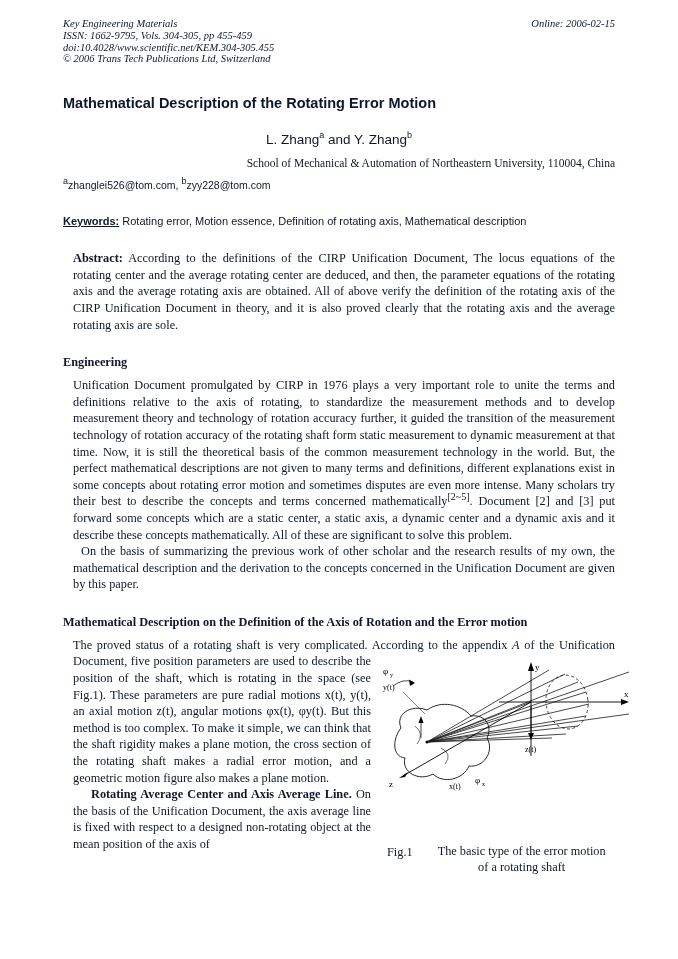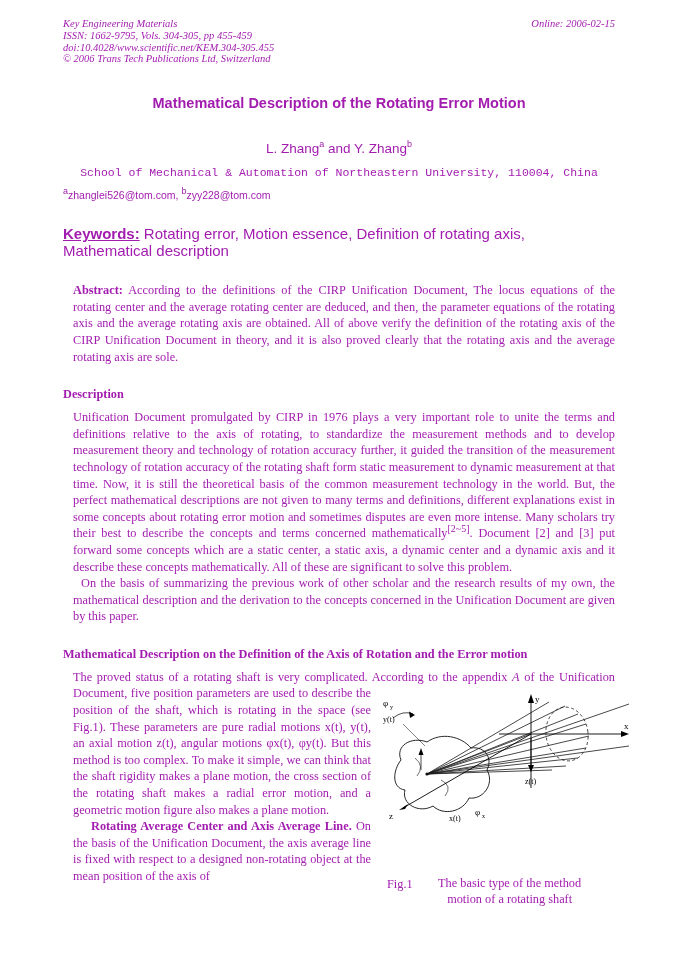--- a/index.html
+++ b/index.html
@@ -1,64 +1,64 @@
 <!DOCTYPE html>
 <html><head>
 <meta charset="utf-8">
 <style>
   html,body { margin:0; padding:0; background:#e8e8e8; }
   .page {
     position:relative; width:678px; height:959px; margin:0 auto;
     background:#ffffff; box-sizing:border-box;
     padding:18px 63px 0 63px;
-    font-family:"Liberation Serif", serif; color:#a21caf;
+    font-family:"Liberation Serif", serif; color:#0f172a;
     overflow:hidden;
   }
   
   .hdr { display:flex; justify-content:space-between; align-items:flex-start; }
   .hdr-left div, .hdr-right {
     font-style:italic; font-size:10.5px; line-height:11.8px;
     font-family:"Liberation Serif", serif;
   }
   
   .title {
-    margin-top:30px; text-align:center;
+    margin-top:30px; text-align:left;
     font-family:"Liberation Sans", sans-serif; font-weight:700; font-size:14.5px;
   }
   .authors {
-    margin-top:28px; text-align:center;
+    margin-top:19px; text-align:center;
     font-family:"Liberation Sans", sans-serif; font-size:13.5px;
   }
   .authors sup, .emails sup { font-size:9px; }
   .affiliation {
-    margin-top:10px; text-align:center;
-    font-family:Liberation Mono, monospace; font-size:11.5px;
+    margin-top:10px; text-align:right;
+    font-family:Liberation Serif, serif; font-size:11.5px;
   }
   .emails {
     margin-top:7px; text-align:left;
     font-family:"Liberation Sans", sans-serif; font-size:10.5px;
   }
   .keywords {
     margin-top:25px;
-    font-family:"Liberation Sans", sans-serif; font-size:15px;
+    font-family:"Liberation Sans", sans-serif; font-size:11px;
   }
   .kw-label { font-weight:700; text-decoration:underline; }
   
   .body-text { font-size:12.3px; line-height:16.6px; text-align:justify;margin-left:10px; }
   .abstract { margin-top:23px; }
   .ab-label { font-weight:700; }
   .sec-heading { margin-top:22px; font-weight:700; font-size:12.3px; }
   .para { margin-top:7px; }
   .p-indent { text-indent:8px; }
   .sup { font-size:10px; vertical-align:super; line-height:0; }
   .it { font-style:italic; }
   
   .figure-float { float:right; width:258px; margin:3px -24px 2px 10px; }
   .figure-float svg { display:block; }
-  .fig-caption { display:flex; gap:8px; margin-top:16px; font-size:12.3px; padding-left:6px; text-align:left; }
+  .fig-caption { display:flex; gap:20px; margin-top:16px; font-size:12.3px; padding-left:6px; text-align:left; }
   .cap-text { width:178px; text-align:center; line-height:15.5px; }
   .p2 { text-indent:18px; }
   svg text { font-family:"Liberation Serif", serif; fill:#000; }
 </style>
 </head>
 <body>
 
 <div class="page">
 
   <div class="hdr">
@@ -84,21 +84,21 @@
   </div>
 
   <div class="keywords">
     <span class="kw-label">Keywords:</span><span> Rotating error, Motion essence, Definition of rotating axis, Mathematical description</span>
   </div>
 
   <div class="abstract body-text">
     <span class="ab-label">Abstract:</span><span> According to the definitions of the CIRP Unification Document, The locus equations of the rotating center and the average rotating center are deduced, and then, the parameter equations of the rotating axis and the average rotating axis are obtained. All of above verify the definition of the rotating axis of the CIRP Unification Document in theory, and it is also proved clearly that the rotating axis and the average rotating axis are sole.</span>
   </div>
 
-  <div class="sec-heading">Description</div>
+  <div class="sec-heading">Engineering</div>
 
   <div class="para body-text">
     <span>Unification Document promulgated by CIRP in 1976 plays a very important role to unite the terms and definitions relative to the axis of rotating, to standardize the measurement methods and to develop measurement theory and technology of rotation accuracy further, it guided the transition of the measurement technology of rotation accuracy of the rotating shaft form static measurement to dynamic measurement at that time. Now, it is still the theoretical basis of the common measurement technology in the world. But, the perfect mathematical descriptions are not given to many terms and definitions, different explanations exist in some concepts about rotating error motion and sometimes disputes are even more intense. Many scholars try their best to describe the concepts and terms concerned mathematically</span><span class="sup">[2~5]</span><span>. Document [2] and [3] put forward some concepts which are a static center, a static axis, a dynamic center and a dynamic axis and it describe these concepts mathematically. All of these are significant to solve this problem.</span>
   </div>
 
   <div class="body-text p-indent">On the basis of summarizing the previous work of other scholar and the research results of my own, the mathematical description and the derivation to the concepts concerned in the Unification Document are given by this paper.</div>
 
   <div class="sec-heading">Mathematical Description on the Definition of the Axis of Rotation and the Error motion</div>
 
   <div class="para body-text">
@@ -158,21 +158,21 @@
         <text x="2" y="18" font-size="9">φ</text>
         <text x="9" y="21" font-size="6">y</text>
         <text x="2" y="34" font-size="8">y(t)</text>
         <text x="94" y="127" font-size="9">φ</text>
         <text x="101" y="130" font-size="6">x</text>
         <text x="68" y="133" font-size="8">x(t)</text>
         <text x="144" y="96" font-size="8">z(t)</text>
       </svg>
       <div class="fig-caption">
         <span>Fig.1</span>
-        <span class="cap-text">The basic type of the method motion of a rotating shaft</span>
+        <span class="cap-text">The basic type of the error motion of a rotating shaft</span>
       </div>
     </div><span> of the Unification Document, five position parameters are used to describe the position of the shaft, which is rotating in the space (see Fig.1). These parameters are pure radial motions x(t), y(t), an axial motion z(t), angular motions φx(t), φy(t). But this method is too complex. To make it simple, we can think that the shaft rigidity makes a plane motion, the cross section of the rotating shaft makes a radial error motion, and a geometric motion figure also makes a plane motion.</span>
     <div class="p2">
       <b>Rotating Average Center and Axis Average Line.</b><span> On the basis of the Unification Document, the axis average line is fixed with respect to a designed non-rotating object at the mean position of the axis of</span>
     </div>
   </div>
 
 </div>
 
 </body></html>

